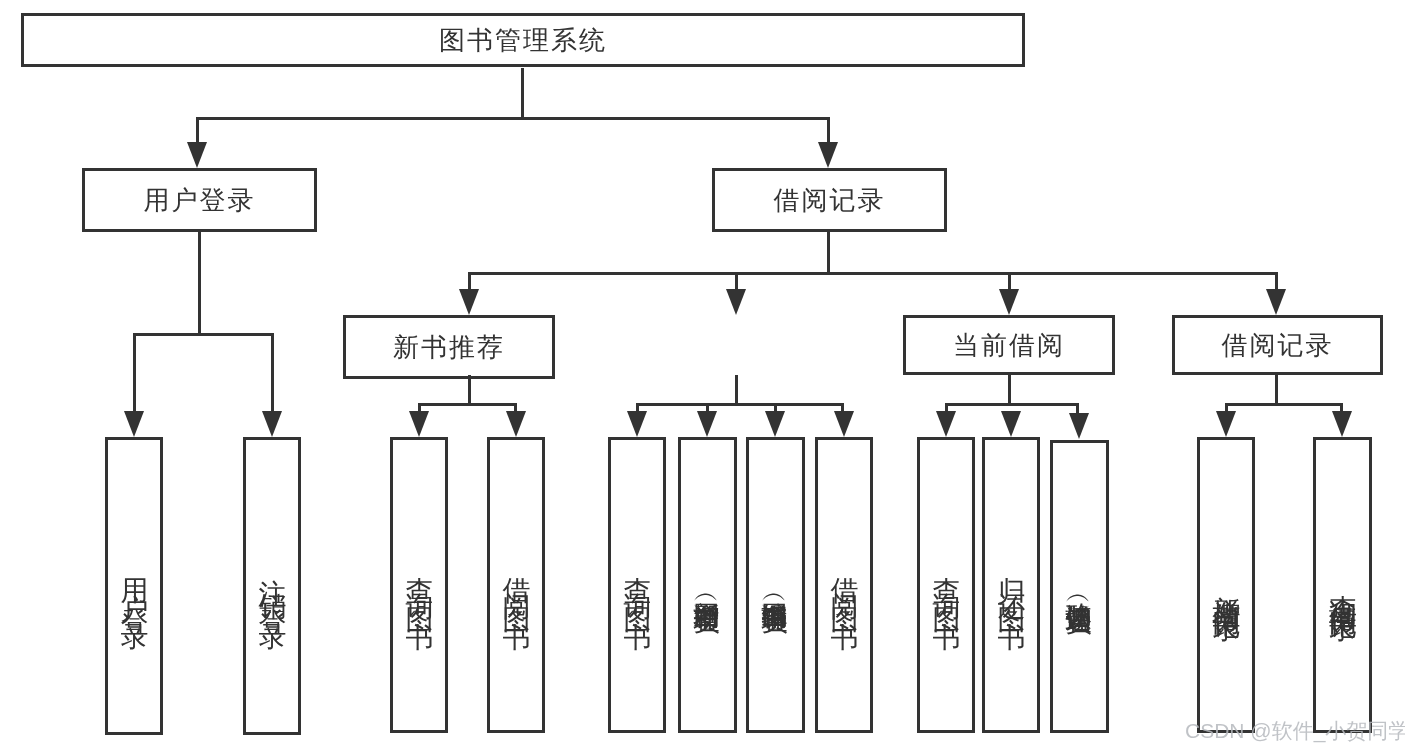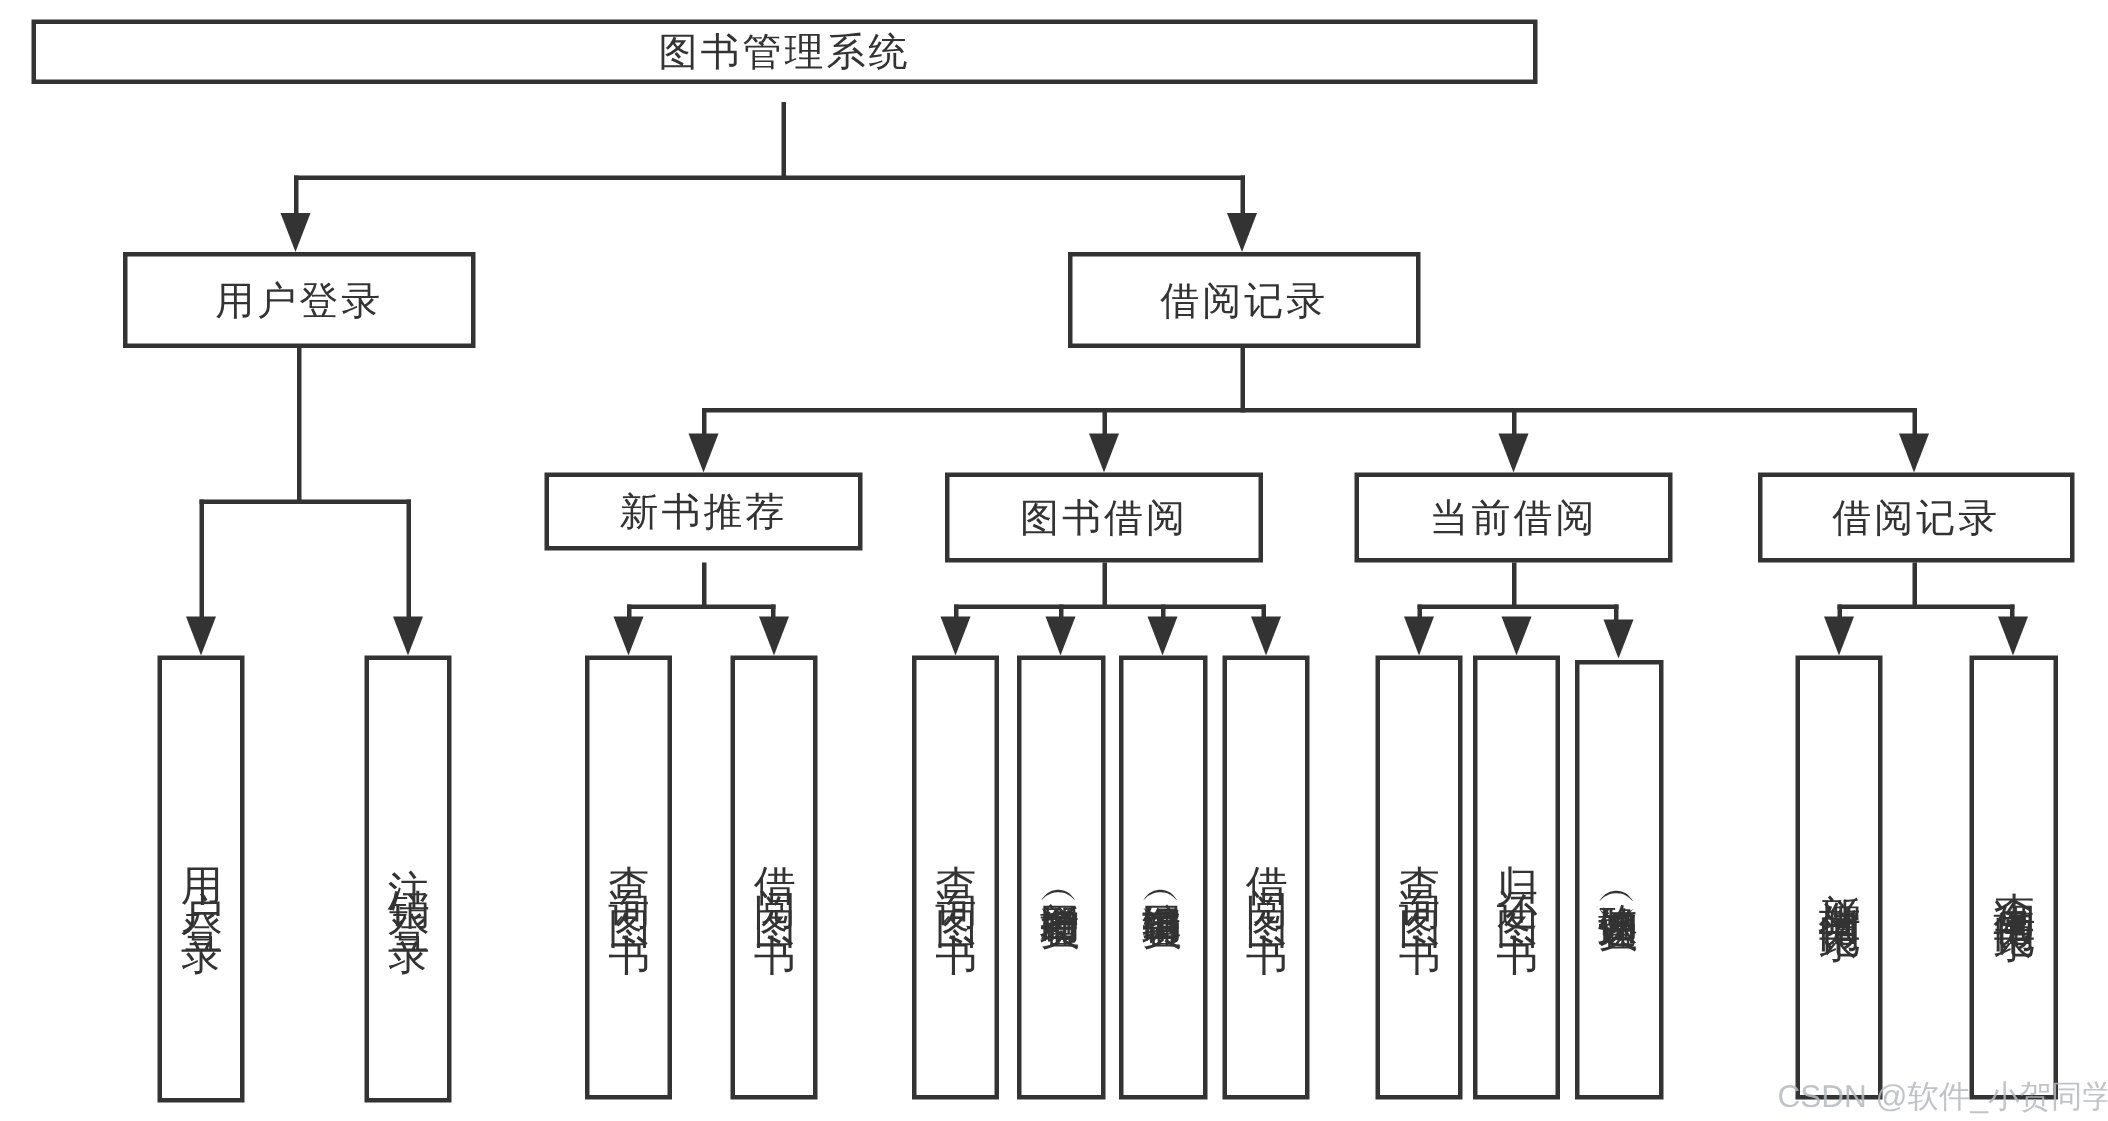--- a/index.html
+++ b/index.html
@@ -51,21 +51,21 @@
     opacity:.85;
     white-space:nowrap;
     z-index:10;
   }
 </style>
 </head>
 <body>
 
 <div id="stage">
 
-  <div class="box h" style="left:21px;top:13px;width:1004px;height:43px">
+  <div class="box h" style="left:21px;top:13px;width:1004px;height:54px">
     <span>图书管理系统</span>
   </div>
 
   <div class="vline" style="left:521px;top:68px;height:52px"></div>
   <div class="hline" style="left:196px;top:117px;width:634px"></div>
   <div class="vline" style="left:196px;top:117px;height:30px"></div>
   <div class="vline" style="left:827px;top:117px;height:30px"></div>
   <div class="arr" style="left:187px;top:142px"></div>
   <div class="arr" style="left:818px;top:142px"></div>
 
@@ -87,25 +87,22 @@
   <div class="hline" style="left:468px;top:272px;width:810px"></div>
   <div class="vline" style="left:468px;top:272px;height:22px"></div>
   <div class="vline" style="left:735px;top:272px;height:22px"></div>
   <div class="vline" style="left:1008px;top:272px;height:22px"></div>
   <div class="vline" style="left:1275px;top:272px;height:22px"></div>
   <div class="arr" style="left:459px;top:289px"></div>
   <div class="arr" style="left:726px;top:289px"></div>
   <div class="arr" style="left:999px;top:289px"></div>
   <div class="arr" style="left:1266px;top:289px"></div>
 
-  <div class="box h" style="left:363px;top:315px;width:212px;height:52px">
+  <div class="box h" style="left:343px;top:315px;width:212px;height:64px">
     <span>新书推荐</span>
-  </div>
-  <div class="box h" style="left:630px;top:315px;width:212px;height:60px">
-    <span>图书借阅</span>
   </div>
   <div class="box h" style="left:903px;top:315px;width:212px;height:60px">
     <span>当前借阅</span>
   </div>
   <div class="box h" style="left:1172px;top:315px;width:211px;height:60px">
     <span>借阅记录</span>
   </div>
 
   <div class="vline" style="left:468px;top:375px;height:31px"></div>
   <div class="hline" style="left:418px;top:403px;width:99px"></div>

